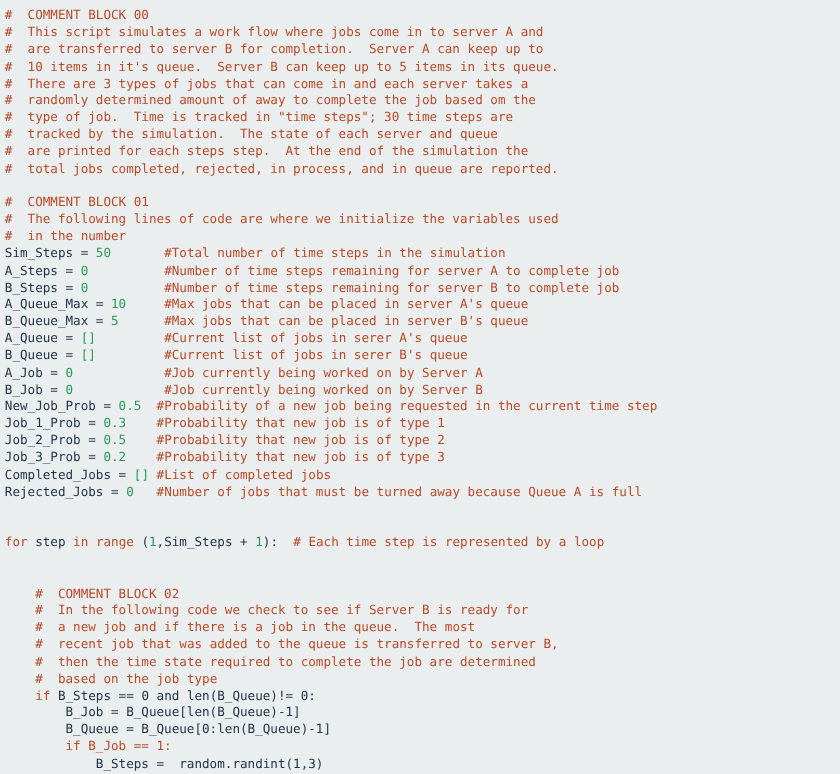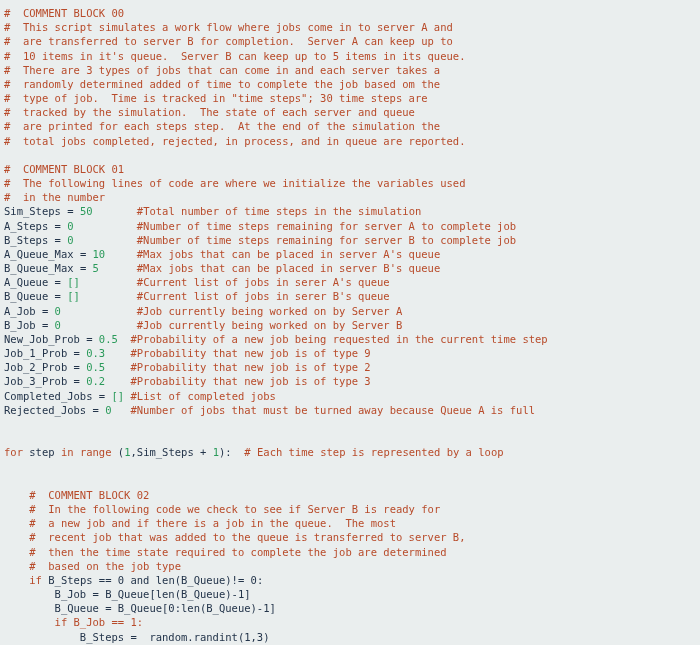--- a/index.html
+++ b/index.html
@@ -27,40 +27,40 @@
   .brk { color: #2a9a5a; }       
 </style>
 </head>
 <body>
 
 <pre><span class="cmt">#  <span>COMMENT BLOCK 00</span>
 #  <span>This script simulates a work flow where jobs come in to server A and</span>
 #  <span>are transferred to server B for completion.  Server A can keep up to</span>
 #  <span>10 items in it's queue.  Server B can keep up to 5 items in its queue.</span>
 #  <span>There are 3 types of jobs that can come in and each server takes a</span>
-#  <span>randomly determined added of time to complete the job based om the</span>
+#  <span>randomly determined amount of away to complete the job based om the</span>
 #  <span>type of job.  Time is tracked in "time steps"; 30 time steps are</span>
 #  <span>tracked by the simulation.  The state of each server and queue</span>
 #  <span>are printed for each steps step.  At the end of the simulation the</span>
 #  <span>total jobs completed, rejected, in process, and in queue are reported.</span></span>
 
 <span class="cmt">#  <span>COMMENT BLOCK 01</span>
 #  <span>The following lines of code are where we initialize the variables used</span>
 #  <span>in the number</span></span>
 <span class="var">Sim_Steps</span> <span class="op">=</span> <span class="num">50</span>       <span class="cmt">#Total number of time steps in the simulation</span>
 <span class="var">A_Steps</span> <span class="op">=</span> <span class="num">0</span>          <span class="cmt">#Number of time steps remaining for server A to complete job</span>
 <span class="var">B_Steps</span> <span class="op">=</span> <span class="num">0</span>          <span class="cmt">#Number of time steps remaining for server B to complete job</span>
 <span class="var">A_Queue_Max</span> <span class="op">=</span> <span class="num">10</span>     <span class="cmt">#Max jobs that can be placed in server A's queue</span>
 <span class="var">B_Queue_Max</span> <span class="op">=</span> <span class="num">5</span>      <span class="cmt">#Max jobs that can be placed in server B's queue</span>
 <span class="var">A_Queue</span> <span class="op">=</span> <span class="brk">[]</span>         <span class="cmt">#Current list of jobs in serer A's queue</span>
 <span class="var">B_Queue</span> <span class="op">=</span> <span class="brk">[]</span>         <span class="cmt">#Current list of jobs in serer B's queue</span>
 <span class="var">A_Job</span> <span class="op">=</span> <span class="num">0</span>            <span class="cmt">#Job currently being worked on by Server A</span>
 <span class="var">B_Job</span> <span class="op">=</span> <span class="num">0</span>            <span class="cmt">#Job currently being worked on by Server B</span>
 <span class="var">New_Job_Prob</span> <span class="op">=</span> <span class="num">0.5</span>  <span class="cmt">#Probability of a new job being requested in the current time step</span>
-<span class="var">Job_1_Prob</span> <span class="op">=</span> <span class="num">0.3</span>    <span class="cmt">#Probability that new job is of type 9</span>
+<span class="var">Job_1_Prob</span> <span class="op">=</span> <span class="num">0.3</span>    <span class="cmt">#Probability that new job is of type 1</span>
 <span class="var">Job_2_Prob</span> <span class="op">=</span> <span class="num">0.5</span>    <span class="cmt">#Probability that new job is of type 2</span>
 <span class="var">Job_3_Prob</span> <span class="op">=</span> <span class="num">0.2</span>    <span class="cmt">#Probability that new job is of type 3</span>
 <span class="var">Completed_Jobs</span> <span class="op">=</span> <span class="brk">[]</span> <span class="cmt">#List of completed jobs</span>
 <span class="var">Rejected_Jobs</span> <span class="op">=</span> <span class="num">0</span>   <span class="cmt">#Number of jobs that must be turned away because Queue A is full</span>
 
 
 <span class="kw">for</span> <span class="var">step</span> <span class="kw">in</span> <span class="fn">range</span> <span class="op">(</span><span class="num">1</span><span class="op">,</span><span class="var">Sim_Steps</span> <span class="op">+</span> <span class="num">1</span><span class="op">):</span>  <span class="cmt"># Each time step is represented by a loop</span>
 
 
     <span class="cmt">#  <span>COMMENT BLOCK 02</span>

